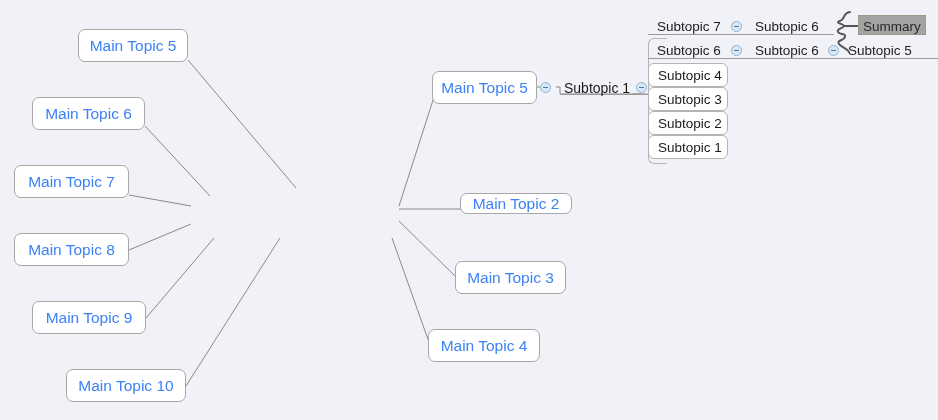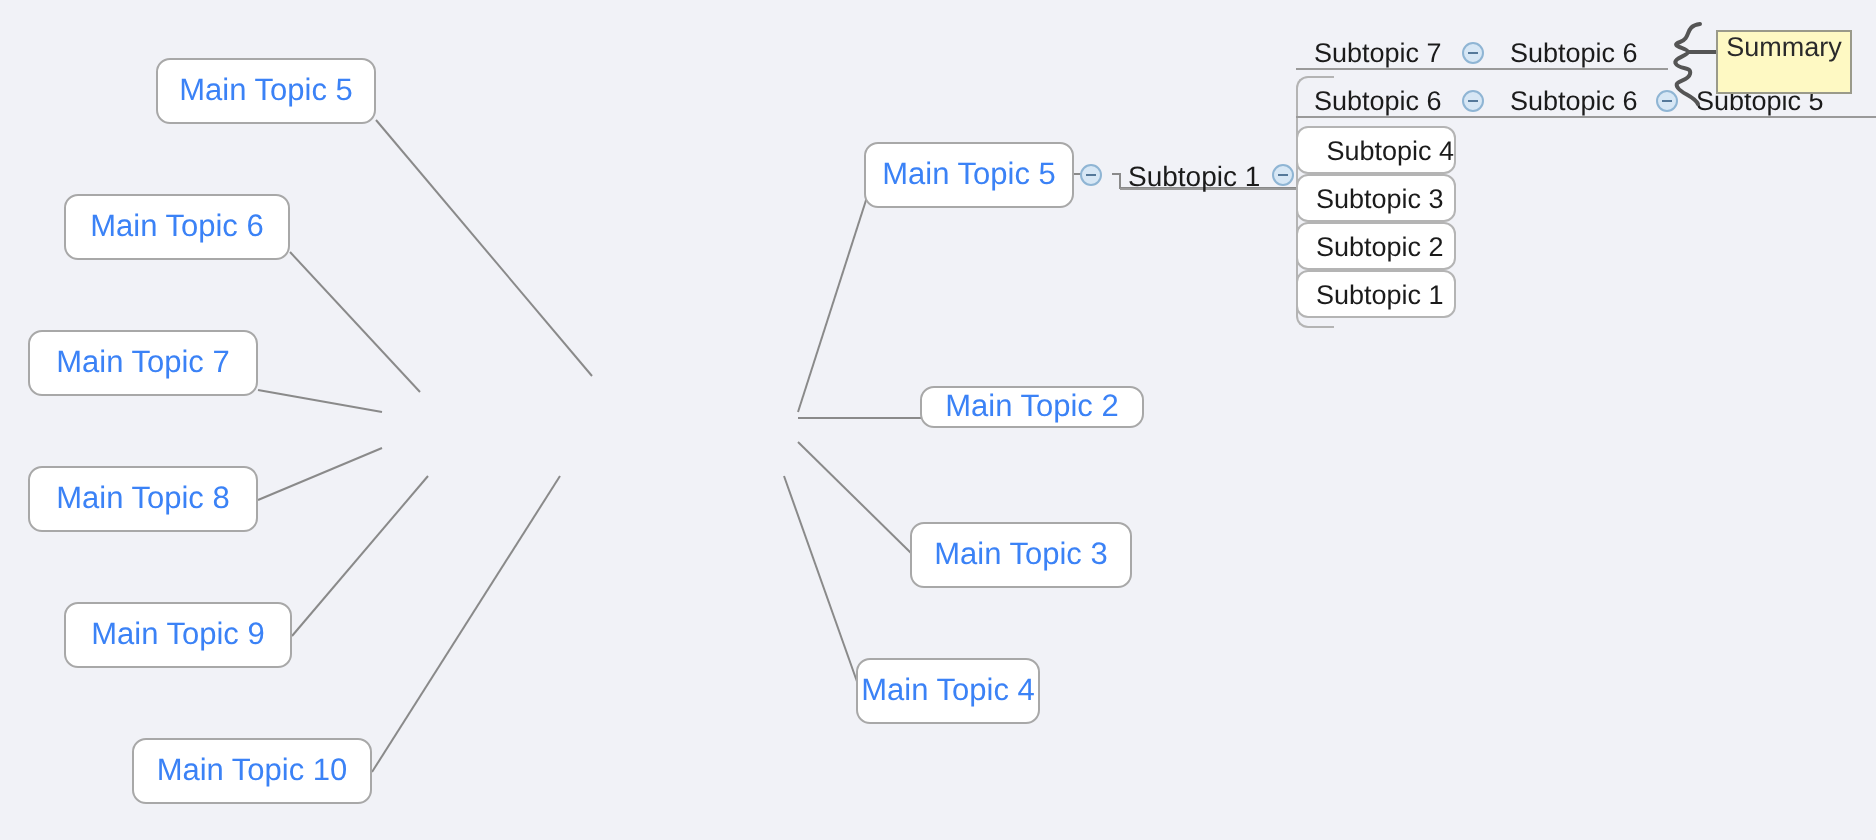--- a/index.html
+++ b/index.html
@@ -139,27 +139,27 @@
   .brace {
     position: absolute;
     z-index: 4;
   }
   .summary-box {
     position: absolute;
     box-sizing: border-box;
     left: 858px;
     top: 15px;
     width: 68px;
-    height: 32px;
-    background: #fef9c3;
+    height: 20px;
+    background: #a3a3a3;
     border: 1px solid #9a9a8a;
     font-size: 13.5px;
     color: #2a2a2a;
     display: flex;
-    align-items: flex-start;
+    align-items: flex-end;
     justify-content: center;
     white-space: nowrap;
     z-index: 4;
   }
 </style>
 </head>
 <body>
 
 <div id="canvas">
 
@@ -216,21 +216,21 @@
   </div>
 
   <div class="node" style="left:460px; top:193px; width:112px; height:21px;">
     <span>Main Topic 2</span>
   </div>
 
   <div class="node" style="left:455px; top:261px; width:111px; height:33px;">
     <span>Main Topic 3</span>
   </div>
 
-  <div class="node" style="left:428px; top:329px; width:92px; height:33px;">
+  <div class="node" style="left:428px; top:329px; width:112px; height:33px;">
     <span>Main Topic 4</span>
   </div>
 
   <div class="collapse-icon" style="left:540px; top:82px;"></div>
 
   <div class="uline uline-big" style="left:564px; top:81px;">Subtopic 1</div>
   <div class="rule" style="left:560px; top:94px; width:88px;"></div>
 
   <div class="collapse-icon" style="left:636px; top:82px;"></div>
 
@@ -245,21 +245,21 @@
   <div class="collapse-icon" style="left:828px; top:45px;"></div>
   <div class="uline" style="left:848px; top:44px;">Subtopic 5</div>
   <div class="rule" style="left:648px; top:58px; width:290px;"></div>
 
   <div style="position:absolute; left:648px; top:38px; width:18px; height:124px;
               border-left:1px solid #b4b4b4; border-top:1px solid #b4b4b4;
               border-bottom:1px solid #b4b4b4;
               border-top-left-radius:6px; border-bottom-left-radius:6px;
               border-right:none; z-index:1;"></div>
 
-  <div class="stack-node" style="top:63px;justify-content:flex-end;">
+  <div class="stack-node" style="top:63px;">
     <span>Subtopic 4</span>
   </div>
   <div class="stack-node" style="top:87px;">
     <span>Subtopic 3</span>
   </div>
   <div class="stack-node" style="top:111px;">
     <span>Subtopic 2</span>
   </div>
   <div class="stack-node" style="top:135px;">
     <span>Subtopic 1</span>

